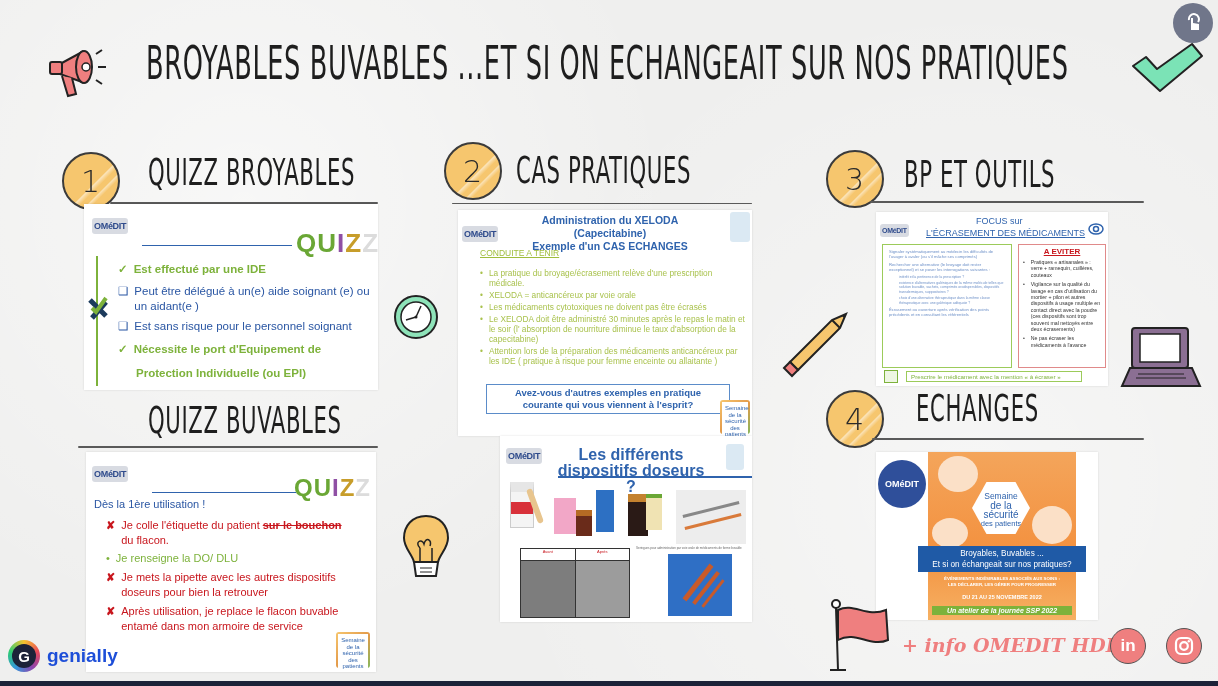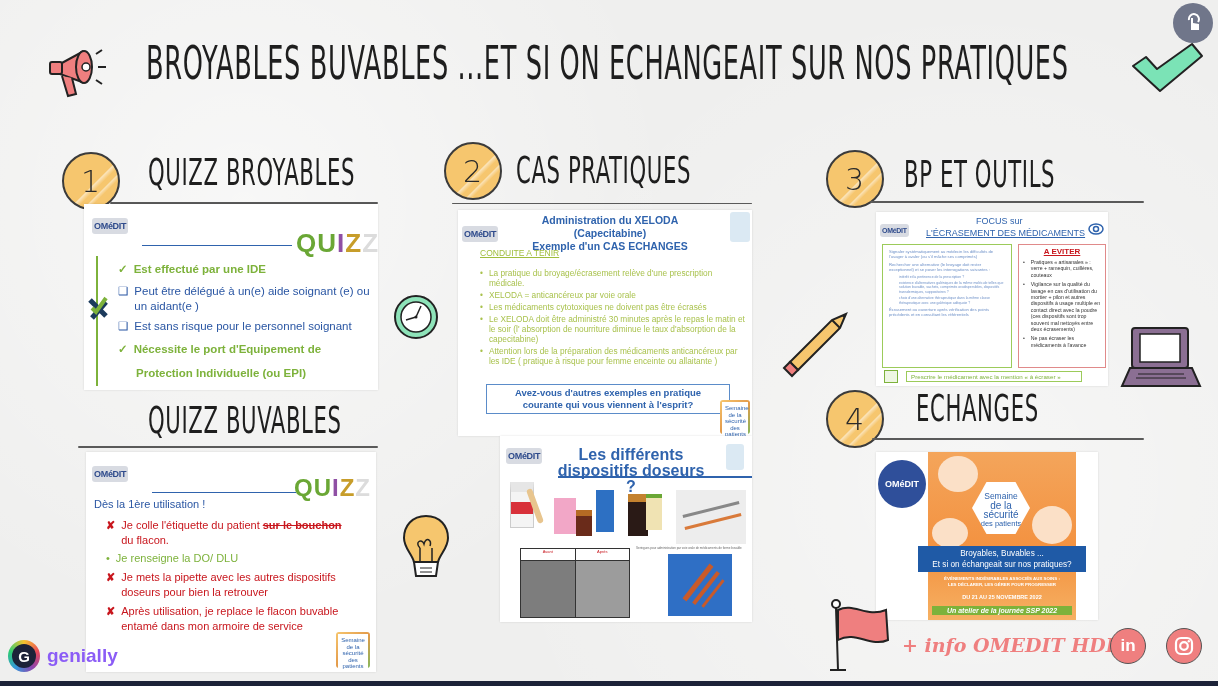--- a/index.html
+++ b/index.html
@@ -343,16 +343,16 @@
     <circle cx="14.8" cy="5.2" r="1.2" fill="#fff"></circle>
   </svg>
 </div>
 
 <div class="abs" style="left:8px;top:640px;display:flex;align-items:center;gap:7px;">
   <div class="icon-circle" style="width:32px;height:32px;background:conic-gradient(#f6c22e,#e94a59,#8e44ad,#3498db,#2ecc71,#f6c22e);">
     <div class="icon-circle" style="width:24px;height:24px;background:#1c2238;">
       <span style="color:#fff;font-weight:bold;font-size:15px;">G</span>
     </div>
   </div>
-  <span style="font-size:19px;color:#8b5cf6;font-weight:bold;">genially</span>
+  <span style="font-size:19px;color:#1d4ed8;font-weight:bold;">genially</span>
 </div>
 
 <div class="abs footer-bar"></div>
 
 </body></html>

